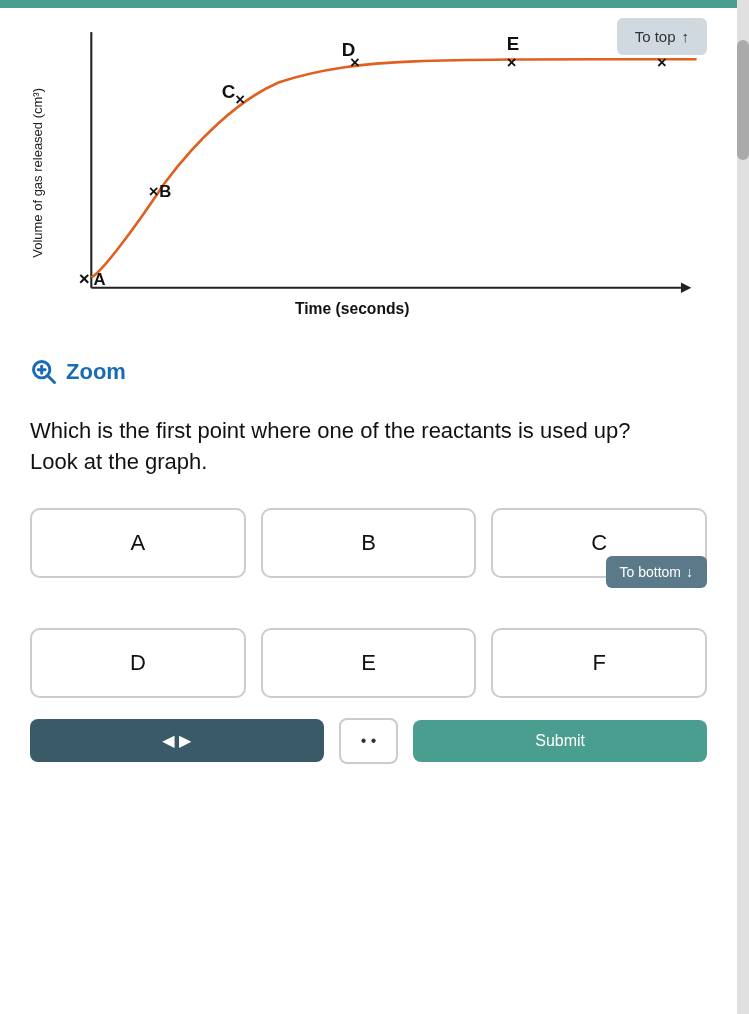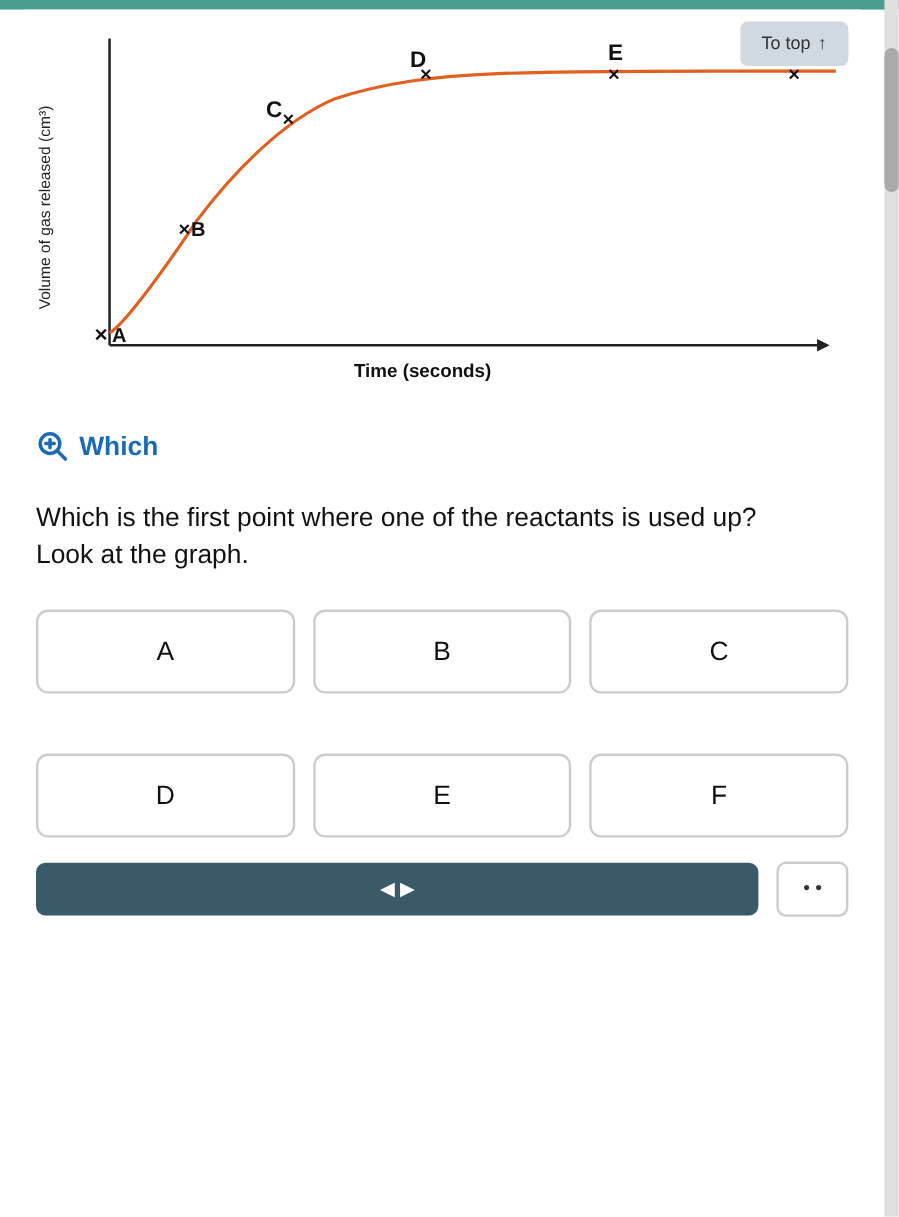--- a/index.html
+++ b/index.html
@@ -261,41 +261,45 @@
     </div>
   </div>
 
   <button class="zoom-btn">
     <svg class="zoom-icon" viewBox="0 0 24 24">
       <circle cx="10" cy="10" r="7" fill="none" stroke="#1a6bb5" stroke-width="2.5"></circle>
       <line x1="15" y1="15" x2="21" y2="21" stroke="#1a6bb5" stroke-width="2.5" stroke-linecap="round"></line>
       <line x1="10" y1="7" x2="10" y2="13" stroke="#1a6bb5" stroke-width="2.5" stroke-linecap="round"></line>
       <line x1="7" y1="10" x2="13" y2="10" stroke="#1a6bb5" stroke-width="2.5" stroke-linecap="round"></line>
     </svg>
-    <span>Which</span>
+    <span>Zoom</span>
   </button>
 
   <div class="question-text">
     <p>Which is the first point where one of the reactants is used up?</p>
     <p style="margin-bottom:16px;">Look at the graph.</p>
   </div>
 
   <div style="position:relative;">
     <div class="answers-grid">
       <button class="answer-btn">
         <span>A</span>
       </button>
       <button class="answer-btn">
         <span>B</span>
       </button>
       <button class="answer-btn">
         <span>C</span>
       </button>
     </div>
 
+    <button class="to-bottom-btn">
+      <span>To bottom</span>
+      <span>↓</span>
+    </button>
   </div>
 
   <div class="answers-grid" style="margin-top: 50px;">
     <button class="answer-btn">
       <span>D</span>
     </button>
     <button class="answer-btn">
       <span>E</span>
     </button>
     <button class="answer-btn">
@@ -303,19 +307,22 @@
     </button>
   </div>
 
   <div class="bottom-row">
     <button class="bottom-btn bottom-btn-dark">
       <span>◀  ▶</span>
     </button>
     <button class="bottom-btn bottom-btn-dots">
       <span>• •</span>
     </button>
+    <button class="bottom-btn bottom-btn-teal">
+      <span>Submit</span>
+    </button>
   </div>
 
 </div>
 
 <div class="scrollbar">
   <div class="scrollbar-thumb"></div>
 </div>
 
 </body></html>

